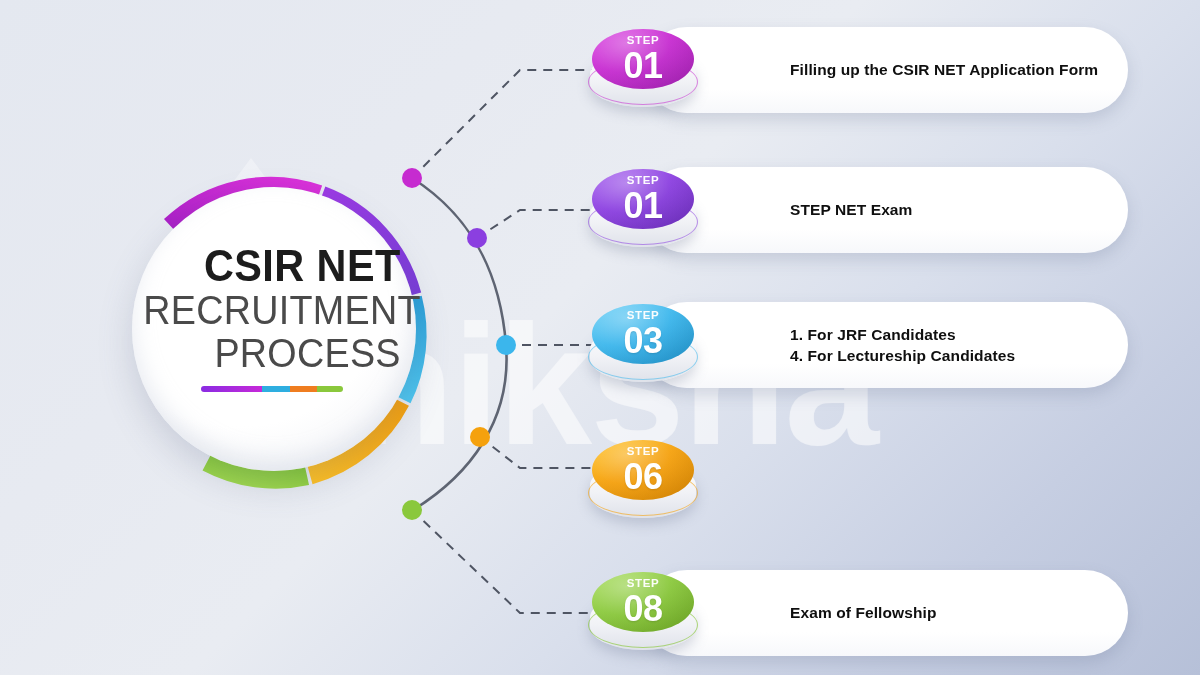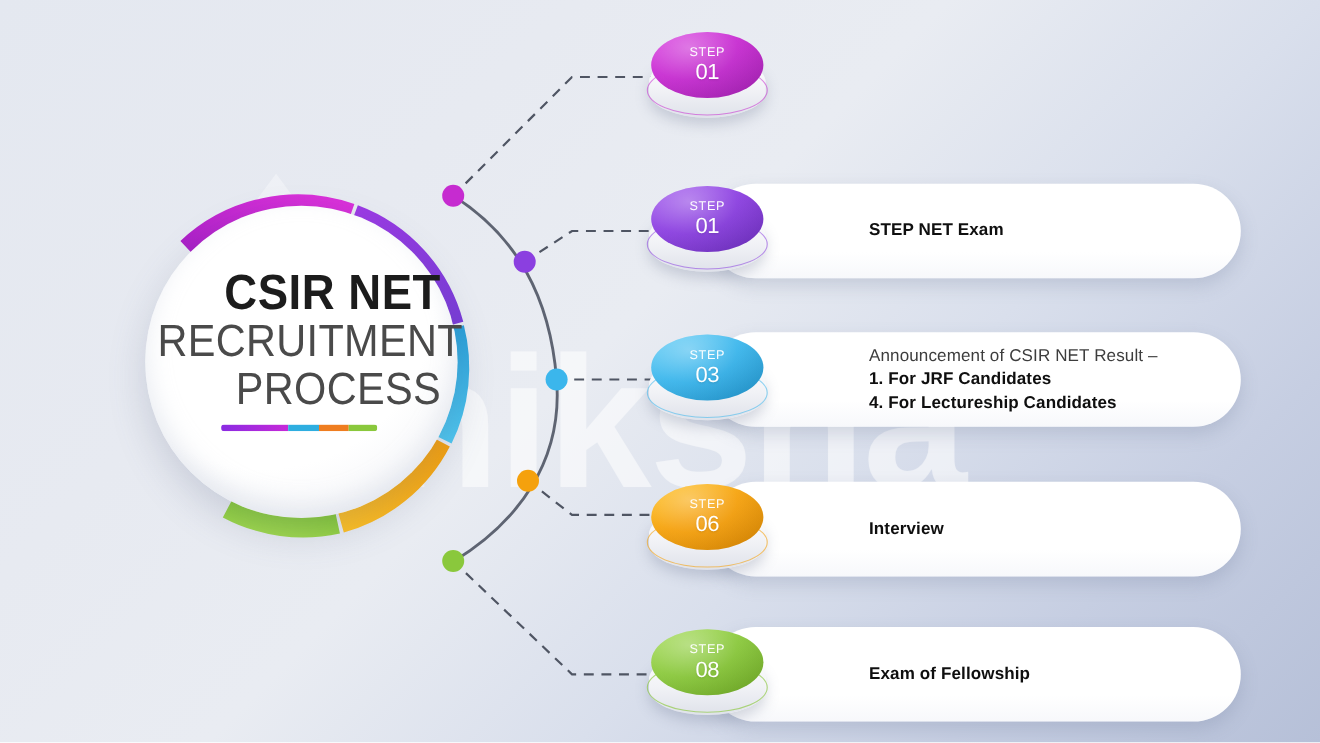--- a/index.html
+++ b/index.html
@@ -180,30 +180,30 @@
     width: 102px; height: 60px;
     display: flex;
     flex-direction: column;
     align-items: center;
     justify-content: center;
     z-index: 3;
     pointer-events: none;
   }
   .badge .s-word {
     font-size: 11.5px;
-    font-weight: 400;
+    font-weight: 700;
     color: #ffffff;
     letter-spacing: 0.6px;
     line-height: 1;
     opacity: 0.97;
     margin-top: 1px;
   }
   .badge .s-num {
-    font-size: 20px;
-    font-weight: 400;
+    font-size: 36px;
+    font-weight: 700;
     color: #ffffff;
     line-height: 1;
     letter-spacing: -0.5px;
     margin-top: 1px;
     text-shadow: 0 1px 2px rgba(0,0,0,0.12);
   }
   .badge .puck-shadow {
     position: absolute;
     left: 26px; top: 62px;
     width: 108px; height: 26px;
@@ -289,20 +289,25 @@
     </g>
 
     <circle cx="412" cy="178" r="10" fill="#c62bd0"></circle>
     <circle cx="477" cy="238" r="10" fill="#8b3fe0"></circle>
     <circle cx="506" cy="345" r="10" fill="#3bb6ec"></circle>
     <circle cx="480" cy="437" r="10" fill="#f5a10d"></circle>
     <circle cx="412" cy="510" r="10" fill="#8ac83c"></circle>
   </svg>
 
   <div class="step-row" style="top:27px">
+    <div class="step-card">
+      <div class="card-text">
+        <div class="card-line">Filling up the CSIR NET Application Form</div>
+      </div>
+    </div>
     <div class="badge">
       <div class="puck-shadow"></div>
       <div class="puck-base"></div>
       <div class="puck-ring" style="border-color:rgba(198,43,208,0.55)"></div>
       <div class="puck-top" style="background:linear-gradient(155deg,#d93ee0 0%,#c62bd0 45%,#a81fb8 100%)"></div>
       <div class="puck-label">
         <span class="s-word">STEP</span>
         <span class="s-num">01</span>
       </div>
     </div>
@@ -322,43 +327,37 @@
       <div class="puck-label">
         <span class="s-word">STEP</span>
         <span class="s-num">01</span>
       </div>
     </div>
   </div>
 
   <div class="step-row" style="top:302px">
     <div class="step-card">
       <div class="card-text">
-        <div class="card-line light">Announcement of CSIR NET Result –</div>
         <div class="card-line">1. For JRF Candidates</div>
         <div class="card-line">4. For Lectureship Candidates</div>
       </div>
     </div>
     <div class="badge">
       <div class="puck-shadow"></div>
       <div class="puck-base"></div>
       <div class="puck-ring" style="border-color:rgba(59,182,236,0.55)"></div>
       <div class="puck-top" style="background:linear-gradient(155deg,#63cdf6 0%,#3bb6ec 45%,#1f97d2 100%)"></div>
       <div class="puck-label">
         <span class="s-word">STEP</span>
         <span class="s-num">03</span>
       </div>
     </div>
   </div>
 
   <div class="step-row" style="top:438px">
-    <div class="step-card">
-      <div class="card-text">
-        <div class="card-line">Interview</div>
-      </div>
-    </div>
     <div class="badge">
       <div class="puck-shadow"></div>
       <div class="puck-base"></div>
       <div class="puck-ring" style="border-color:rgba(245,161,13,0.60)"></div>
       <div class="puck-top" style="background:linear-gradient(155deg,#ffc01f 0%,#f5a10d 45%,#e08a00 100%)"></div>
       <div class="puck-label">
         <span class="s-word">STEP</span>
         <span class="s-num">06</span>
       </div>
     </div>

